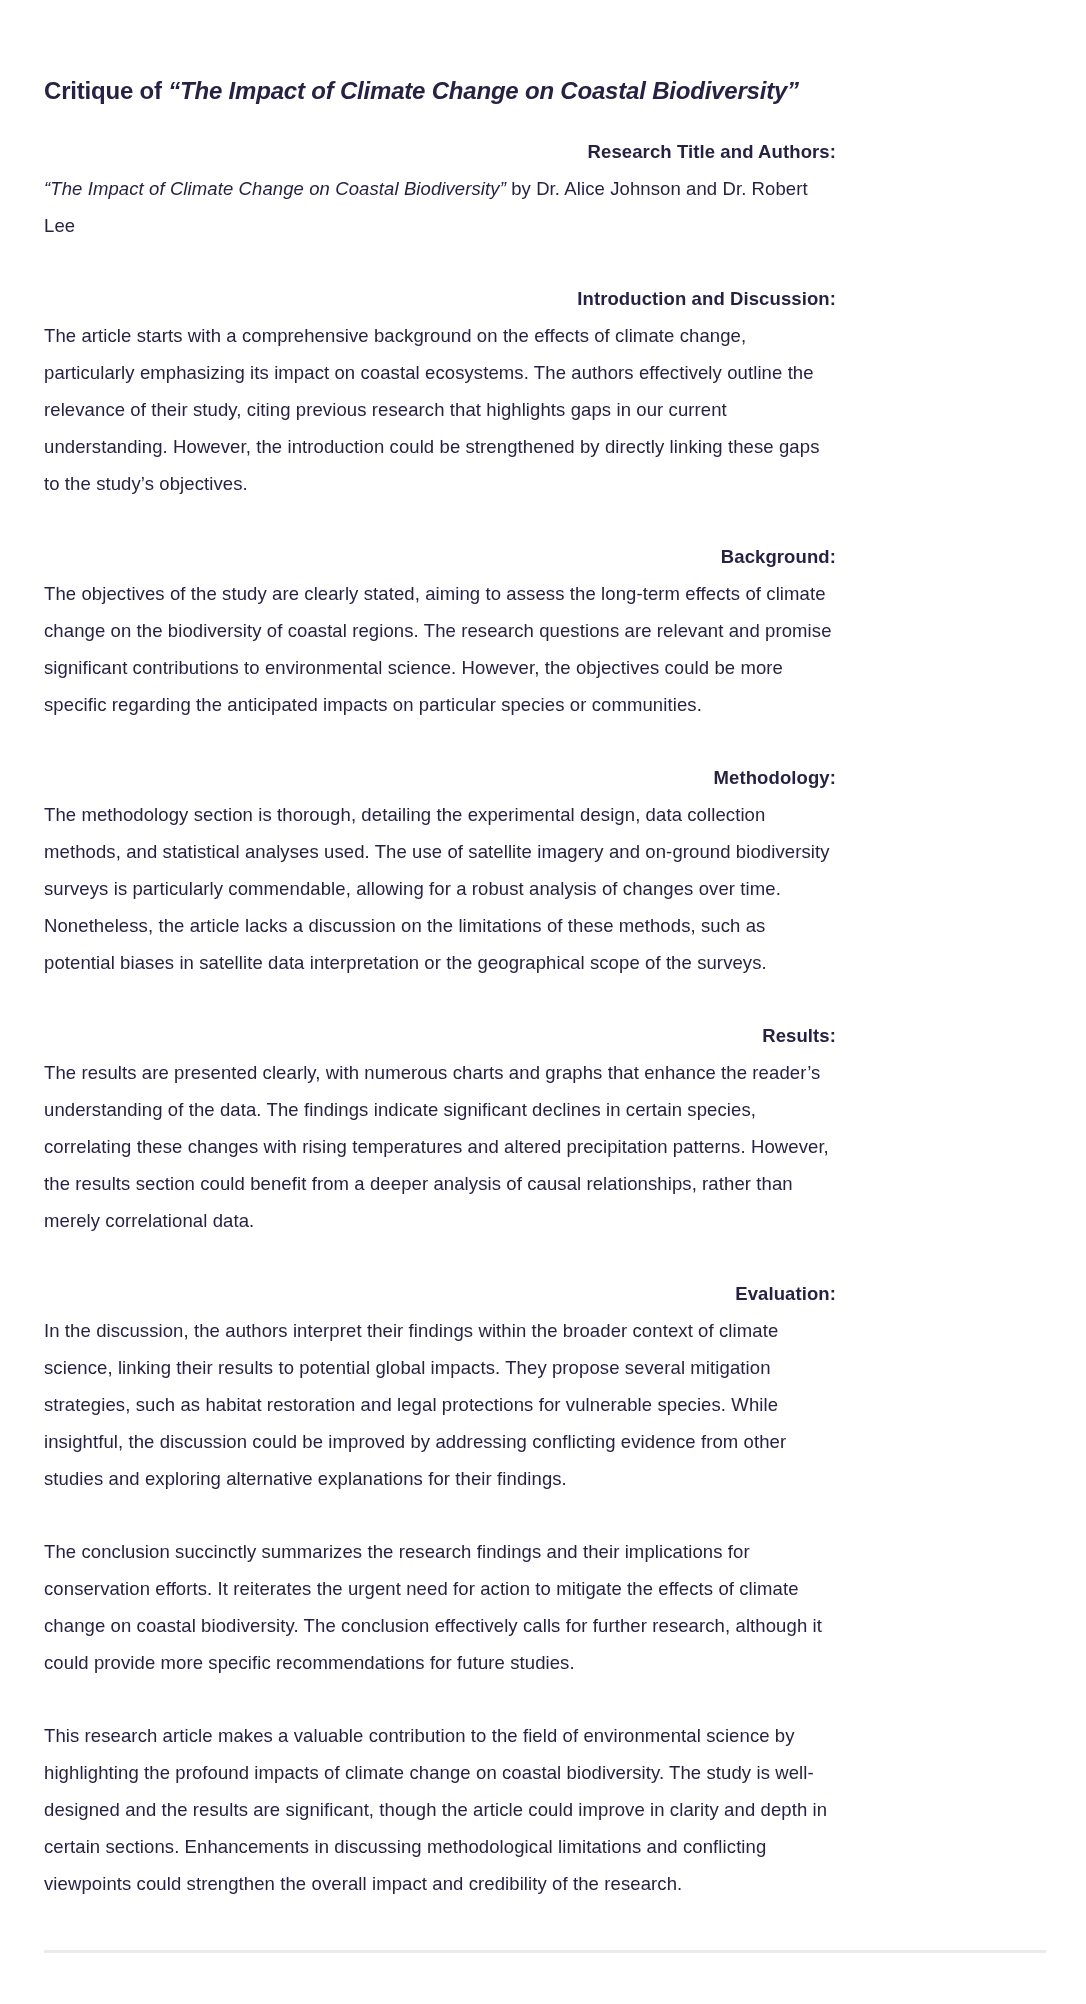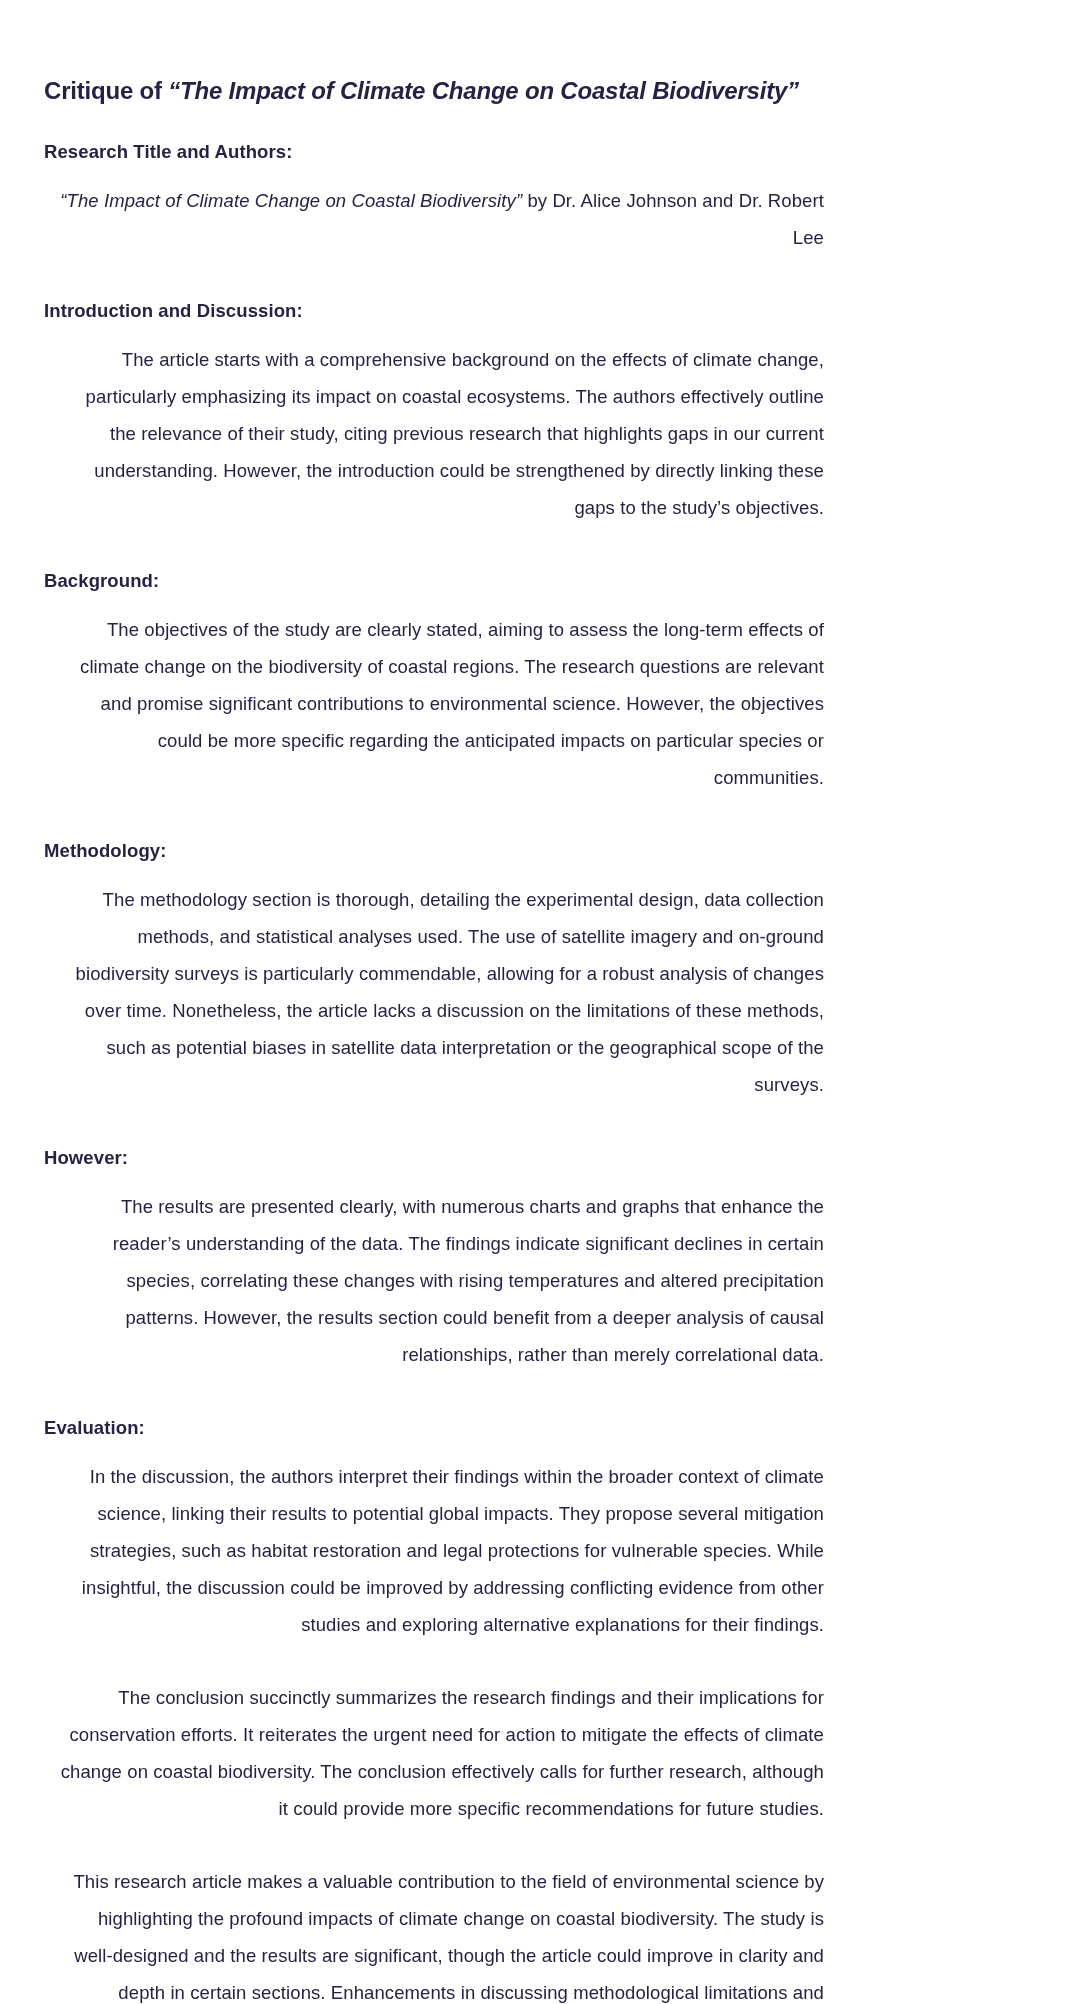--- a/index.html
+++ b/index.html
@@ -32,28 +32,28 @@
   }
   .doc-section {
     margin: 0 0 36px 0;
   }
   .sec-heading {
     margin: 0;
     font-size: 18.5px;
     line-height: 37px;
     font-weight: 700;
     letter-spacing: 0.1px;
+    text-align: right;
   }
   .sec-body {
-    margin: 12px;
+    margin: 0;
     font-size: 18.5px;
     line-height: 37px;
     font-weight: 400;
     letter-spacing: 0.1px;
-    text-align: right;
   }
   .sec-body em.quoted {
     font-style: italic;
   }
   .divider {
     border: none;
     height: 3px;
     width: 1002px;
     margin: 48px 0 0 0;
     background: #ebebeb;
@@ -80,21 +80,21 @@
     <p class="sec-heading">Background:</p>
     <p class="sec-body">The objectives of the study are clearly stated, aiming to assess the long-term effects of climate change on the biodiversity of coastal regions. The research questions are relevant and promise significant contributions to environmental science. However, the objectives could be more specific regarding the anticipated impacts on particular species or communities.</p>
   </section>
 
   <section class="doc-section">
     <p class="sec-heading">Methodology:</p>
     <p class="sec-body">The methodology section is thorough, detailing the experimental design, data collection methods, and statistical analyses used. The use of satellite imagery and on-ground biodiversity surveys is particularly commendable, allowing for a robust analysis of changes over time. Nonetheless, the article lacks a discussion on the limitations of these methods, such as potential biases in satellite data interpretation or the geographical scope of the surveys.</p>
   </section>
 
   <section class="doc-section">
-    <p class="sec-heading">However:</p>
+    <p class="sec-heading">Results:</p>
     <p class="sec-body">The results are presented clearly, with numerous charts and graphs that enhance the reader’s understanding of the data. The findings indicate significant declines in certain species, correlating these changes with rising temperatures and altered precipitation patterns. However, the results section could benefit from a deeper analysis of causal relationships, rather than merely correlational data.</p>
   </section>
 
   <section class="doc-section">
     <p class="sec-heading">Evaluation:</p>
     <p class="sec-body">In the discussion, the authors interpret their findings within the broader context of climate science, linking their results to potential global impacts. They propose several mitigation strategies, such as habitat restoration and legal protections for vulnerable species. While insightful, the discussion could be improved by addressing conflicting evidence from other studies and exploring alternative explanations for their findings.</p>
   </section>
 
   <section class="doc-section">
     <p class="sec-body">The conclusion succinctly summarizes the research findings and their implications for conservation efforts. It reiterates the urgent need for action to mitigate the effects of climate change on coastal biodiversity. The conclusion effectively calls for further research, although it could provide more specific recommendations for future studies.</p>

